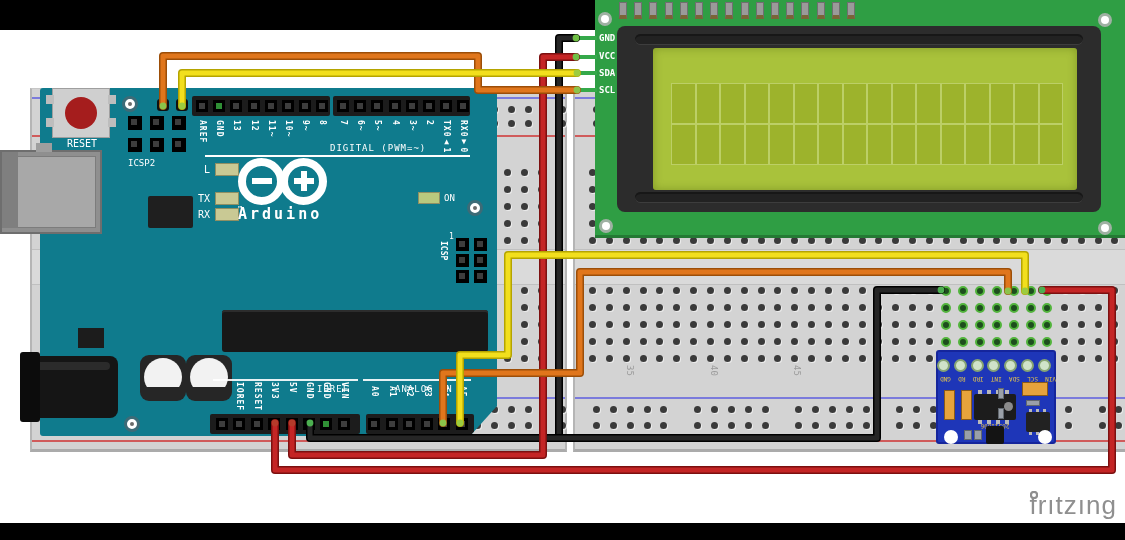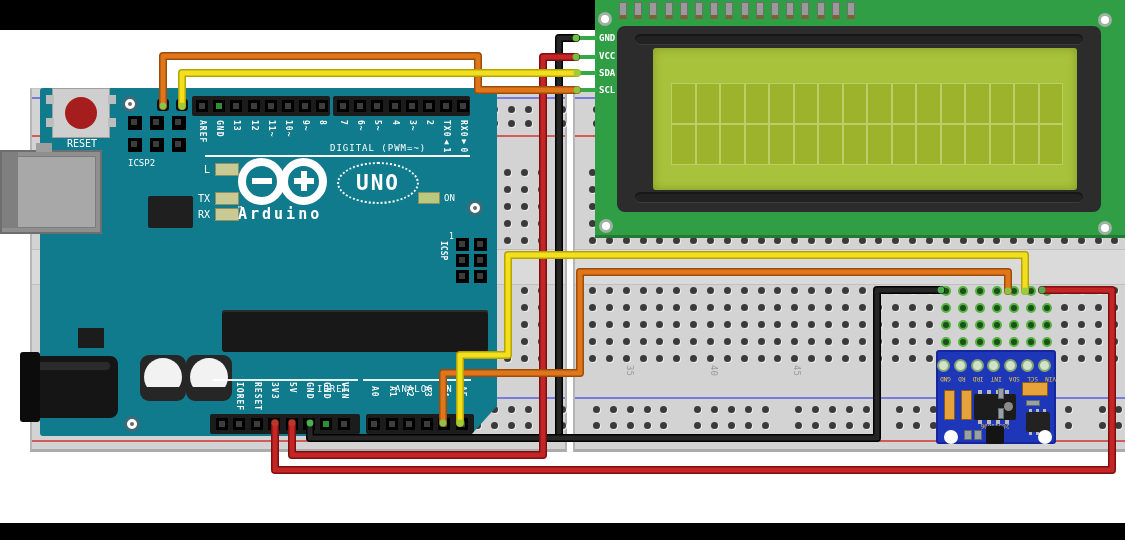--- a/index.html
+++ b/index.html
@@ -1045,21 +1045,20 @@
     <div class="ring" style="left:198px;top:70px;"></div>
     <div class="ring" style="left:240px;top:70px;"></div>
     <div style="left:212px;top:90px;width:20px;height:6px;background:#fff;"></div>
     <div style="left:254px;top:90px;width:20px;height:6px;background:#fff;"></div>
     <div style="left:261px;top:83px;width:6px;height:20px;background:#fff;"></div>
     <div class="silk" style="left:198px;top:117px;font-size:15px;font-weight:bold;letter-spacing:3px;">
         <span>Arduino</span>
         <sup style="font-size:7px;">™</sup>
       </div>
 
-    <div style="left:297px;top:74px;width:82px;height:42px;border:2px dotted #fff;border-radius:50%;color:#fff;font:bold 21px 'DejaVu Sans Mono',monospace;letter-spacing:2px;text-align:center;line-height:38px;">UNO</div>
 
     <div class="led" style="left:378px;top:104px;width:22px;height:12px;background:#b9c97e;"></div>
     <div class="silk" style="left:404px;top:105px;font-size:9px;">ON</div>
 
     <div id="icsp">
         <div class="pin" style="left: 416px; top: 150px; width: 13px; height: 13px;">
           <i></i>
         </div>
         <div class="pin" style="left: 416px; top: 166px; width: 13px; height: 13px;">
           <i></i>
@@ -1321,13 +1320,14 @@
       <circle cx="577" cy="73" r="3.4" fill="#9ccc3f"></circle>
       <circle cx="577" cy="90" r="3.4" fill="#8bc34a"></circle>
       <circle cx="941" cy="290" r="3.4" fill="#4caf50"></circle>
       <circle cx="1008" cy="291" r="3.4" fill="#8bc34a"></circle>
       <circle cx="1025" cy="291" r="3.4" fill="#9ccc3f"></circle>
       <circle cx="1042" cy="290" r="3.4" fill="#4caf50"></circle>
       <circle cx="275" cy="423" r="3.4" fill="#b53a2a"></circle>
       <circle cx="292" cy="423" r="3.4" fill="#b53a2a"></circle>
     </svg>
 
+  <div id="fritzing"><span style="position: static;">f</span><span style="position: static;">r</span><span class="ri" style="position: static;">ı</span><span style="position: static;">t</span><span style="position: static;">z</span><span class="ri" style="position: static;">ı</span><span style="position: static;">n</span><span style="position: static;">g</span></div>
 </div>
 
 </body></html>

